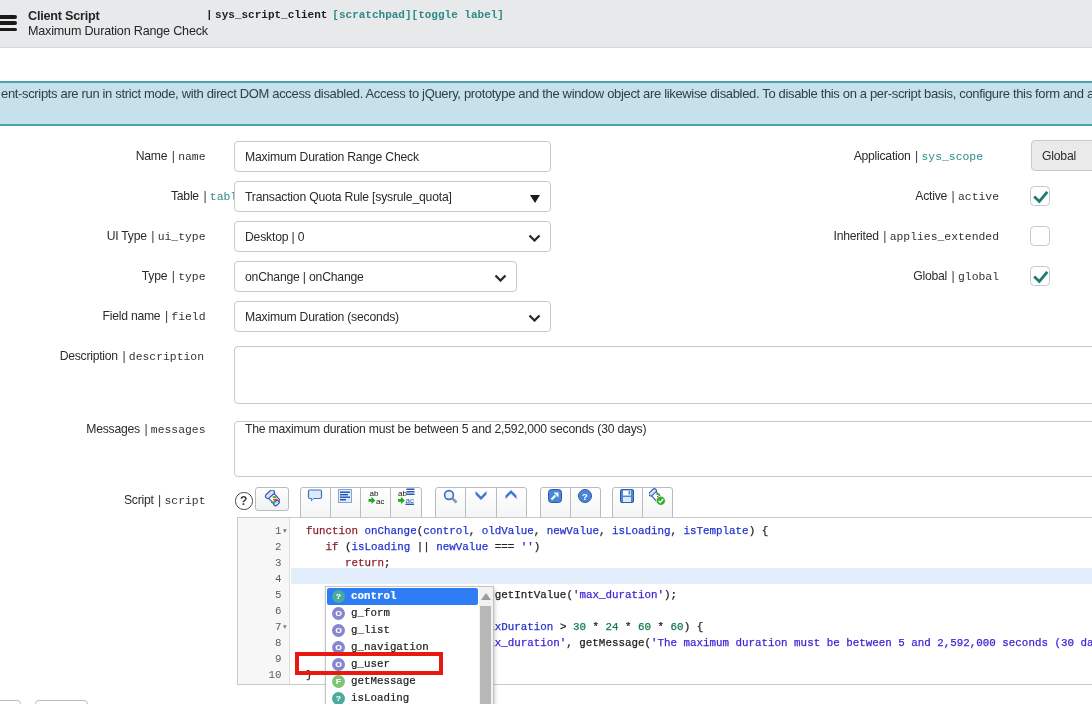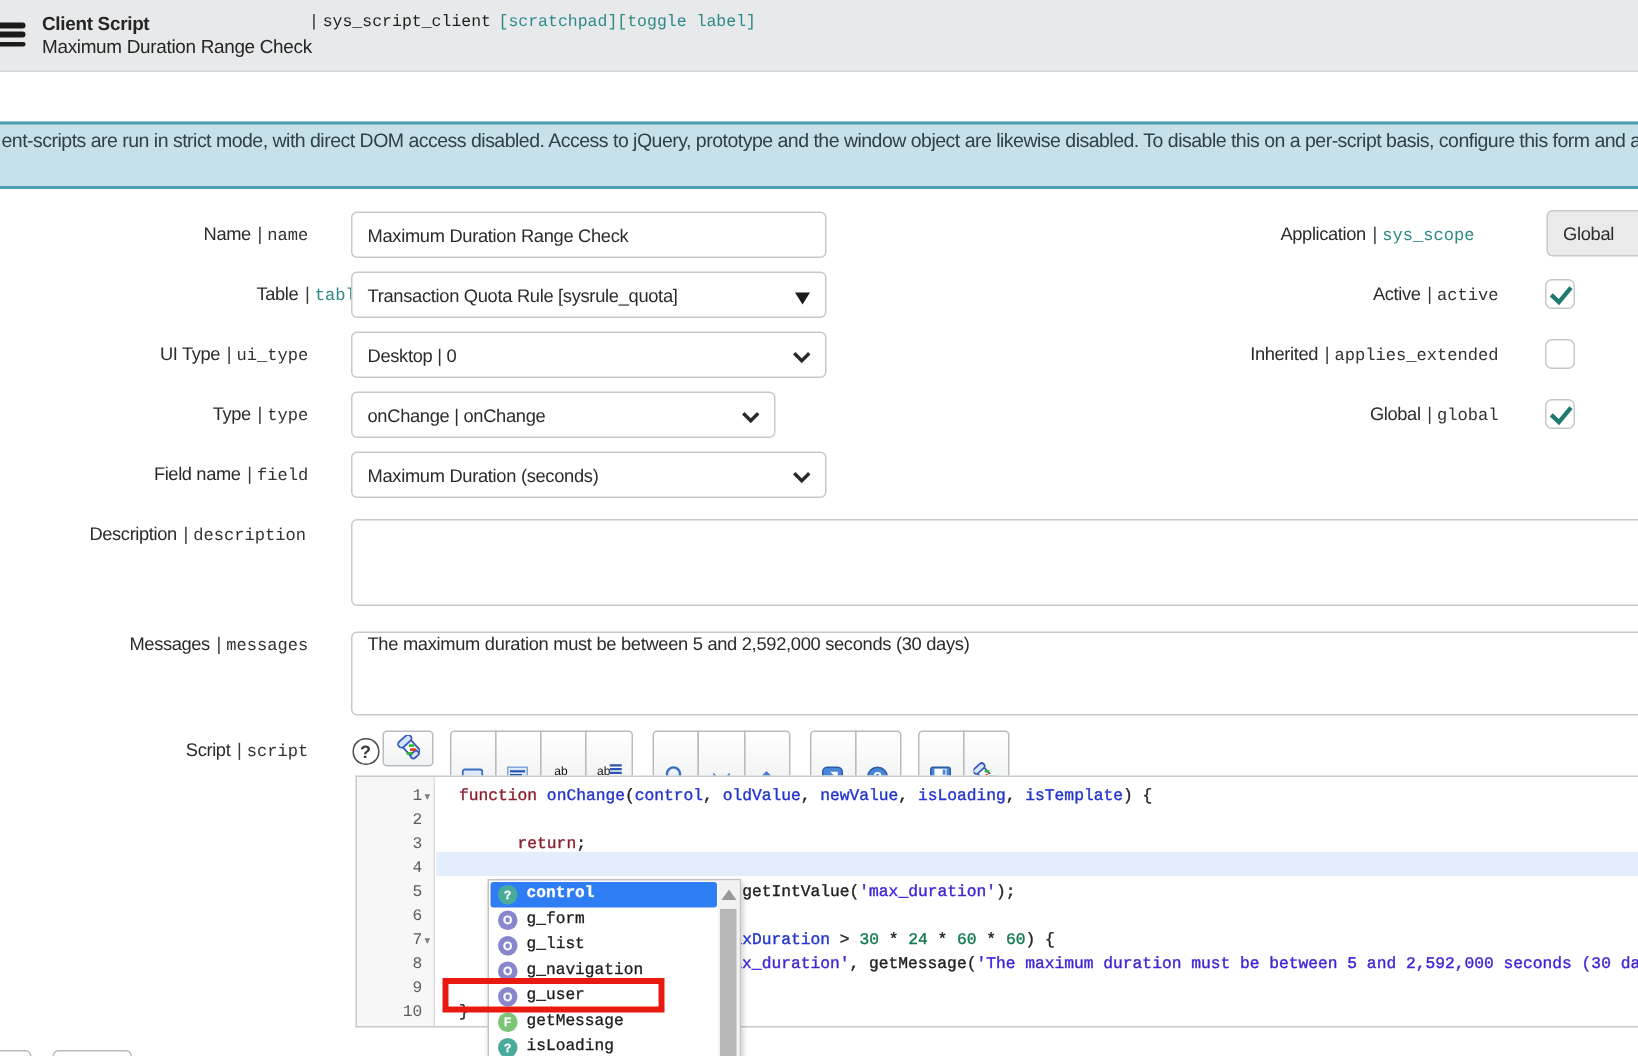--- a/index.html
+++ b/index.html
@@ -5,21 +5,21 @@
 * { margin:0; padding:0; box-sizing:border-box; }
 html,body { width:1092px; height:704px; overflow:hidden; background:#fff; }
 body { position:relative; font-family:"Liberation Sans",sans-serif; color:#2e2e2e; }
 .abs { position:absolute; }
 
 
 #hdr { left:0; top:0; width:1092px; height:48px; background:#e7e9eb; border-bottom:1px solid #d4d7da; }
 .hbar { position:absolute; left:-4px; width:20.5px; height:3.7px; background:#1a1a1a; border-radius:2px; }
 #t1 { left:28px; top:9px; font-size:12.6px; font-weight:bold; letter-spacing:-0.2px; color:#252525;}
 #t2 { left:28px; top:24px; font-size:12.6px; letter-spacing:-0.2px; color:#252525;}
-#hmono { left:206px; top:8.5px; font-size:11px; font-weight:normal; font-family:"Liberation Mono",monospace; color:#1f1f1f; }
+#hmono { left:206px; top:8.5px; font-size:11px; font-weight:bold; font-family:"Liberation Mono",monospace; color:#1f1f1f; }
 #hmono .teal { color:#2e8a87; }
 
 
 #banner { left:0; top:81px; width:1092px; height:45px; background:#c6e1e9; border-top:2px solid #4ba0b4; border-bottom:2px solid #4ba0b4; overflow:hidden; }
 #banner div { position:absolute; white-space:nowrap; font-size:13px; letter-spacing:-0.25px; color:#30404a; }
 
 
 .lbl { white-space:nowrap; text-align:right; font-size:12.2px; letter-spacing:-0.25px; color:#2b2b2b; }
 .lbl .m { font-family:"Liberation Mono",monospace; font-size:11.4px; letter-spacing:0; color:#333; }
 .lbl .sep { display:inline-block; margin:0 3.5px 0 4.5px; color:#3a3a3a; }
@@ -27,21 +27,21 @@
 
 
 .inp { background:#fff; border:1px solid #c6c9cb; border-radius:4px; font-size:12.2px; letter-spacing:-0.2px; color:#2b2b2b; display:flex; align-items:center; padding-left:10px; }
 .chev { position:absolute; right:9px; top:12px; }
 .tri { position:absolute; right:10px; top:12.5px; width:0; height:0; border-left:5.5px solid transparent; border-right:5.5px solid transparent; border-top:8px solid #1c1c1c; }
 .cb { position:absolute; left:1030px; width:19.5px; height:19.5px; background:#fff; border:1px solid #c5c8ca; border-radius:4.5px; }
 
 
 .tbtn { position:absolute; top:487px; height:23.5px; background:linear-gradient(#ffffff,#f0f1f2); border:1px solid #b9bcbf; border-radius:3px; display:flex; align-items:center; justify-content:center; }
 .tgrp { position:absolute; top:487px; height:23.5px; display:flex; }
-.tgrp .b { width:31.3px; height:40px; background:linear-gradient(#ffffff,#f0f1f2); border:1px solid #b9bcbf; margin-left:-1px; display:flex; align-items:flex-end; justify-content:center; }
+.tgrp .b { width:31.3px; height:40px; background:linear-gradient(#ffffff,#f0f1f2); border:1px solid #b9bcbf; margin-left:-1px; display:flex; align-items:flex-start; justify-content:center; }
 .tgrp .b:first-child { margin-left:0; border-radius:3px 0 0 3px; }
 .tgrp .b:last-child { border-radius:0 3px 3px 0; }
 
 
 #ed { left:237px; top:517px; width:855px; height:168px; border:1px solid #c9c9c9; border-right:none; background:#fff; }
 #gut { position:absolute; left:0; top:0; width:52px; height:166px; background:#f7f7f7; border-right:1px solid #dddddd; }
 .lnum { position:absolute; right:7.5px; font-family:"Liberation Mono",monospace; font-size:10.8px; color:#5c5c5c; line-height:16px; }
 .fold { position:absolute; left:45px; font-size:7.5px; color:#808080; line-height:16px; }
 #actline { position:absolute; left:53px; top:50px; width:802px; height:16px; background:#e2eefb; }
 .cl { position:absolute; left:68px; white-space:pre; font-family:"Liberation Mono",monospace; font-size:10.85px; line-height:16px; color:#222; -webkit-text-stroke:0.25px; }
@@ -242,20 +242,21 @@
     <span class="lnum" style="top:68.5px;">5</span>
     <span class="lnum" style="top:84.5px;">6</span>
     <span class="lnum" style="top:100.5px;">7</span>
     <span class="lnum" style="top:116.5px;">8</span>
     <span class="lnum" style="top:132.5px;">9</span>
     <span class="lnum" style="top:148.5px;">10</span>
     <span class="fold" style="top:4.5px;">▾</span>
     <span class="fold" style="top:100.5px;">▾</span>
   </div>
   <div class="cl" style="top:4.5px;"><span class="k">function</span> <span class="v">onChange</span><span class="p">(</span><span class="v">control</span><span class="p">,</span> <span class="v">oldValue</span><span class="p">,</span> <span class="v">newValue</span><span class="p">,</span> <span class="v">isLoading</span><span class="p">,</span> <span class="v">isTemplate</span><span class="p">)</span> <span class="p">{</span></div>
+  <div class="cl" style="top:20.5px;">   <span class="k">if</span> <span class="p">(</span><span class="v">isLoading</span> <span class="p">||</span> <span class="v">newValue</span> <span class="p">===</span> <span class="s">''</span><span class="p">)</span></div>
   <div class="cl" style="top:36.5px;">      <span class="k">return</span><span class="p">;</span></div>
   <div class="cl" style="top:68.5px;">    <span class="k">var</span> <span class="v">maxDuration</span> <span class="p">=</span> <span class="v">g_form</span><span class="p">.</span>getIntValue<span class="p">(</span><span class="s">'max_duration'</span><span class="p">);</span></div>
   <div class="cl" style="top:100.5px;">    <span class="k">if</span> <span class="p">(</span><span class="v">maxDuration</span> <span class="p">&lt;</span> <span class="n">5</span> <span class="p">||</span> <span class="v">maxDuration</span> <span class="p">&gt;</span> <span class="n">30</span> <span class="p">*</span> <span class="n">24</span> <span class="p">*</span> <span class="n">60</span> <span class="p">*</span> <span class="n">60</span><span class="p">)</span> <span class="p">{</span></div>
   <div class="cl" style="top:116.5px;">      <span class="v">g_form</span><span class="p">.</span>showFieldMsg<span class="p">(</span><span class="s">'max_duration'</span><span class="p">,</span> getMessage<span class="p">(</span><span class="s">'The maximum duration must be between 5 and 2,592,000 seconds (30 days)'</span> </div>
   <div class="cl" style="top:148.5px;"><span class="p">}</span></div>
 </div>
 
 <div class="abs" id="dd">
   <div class="ddrow sel" style="top:1px;"><span class="ico iq">?</span>control</div>
   <div class="ddrow" style="top:18px;"><span class="ico io">O</span>g_form</div>

